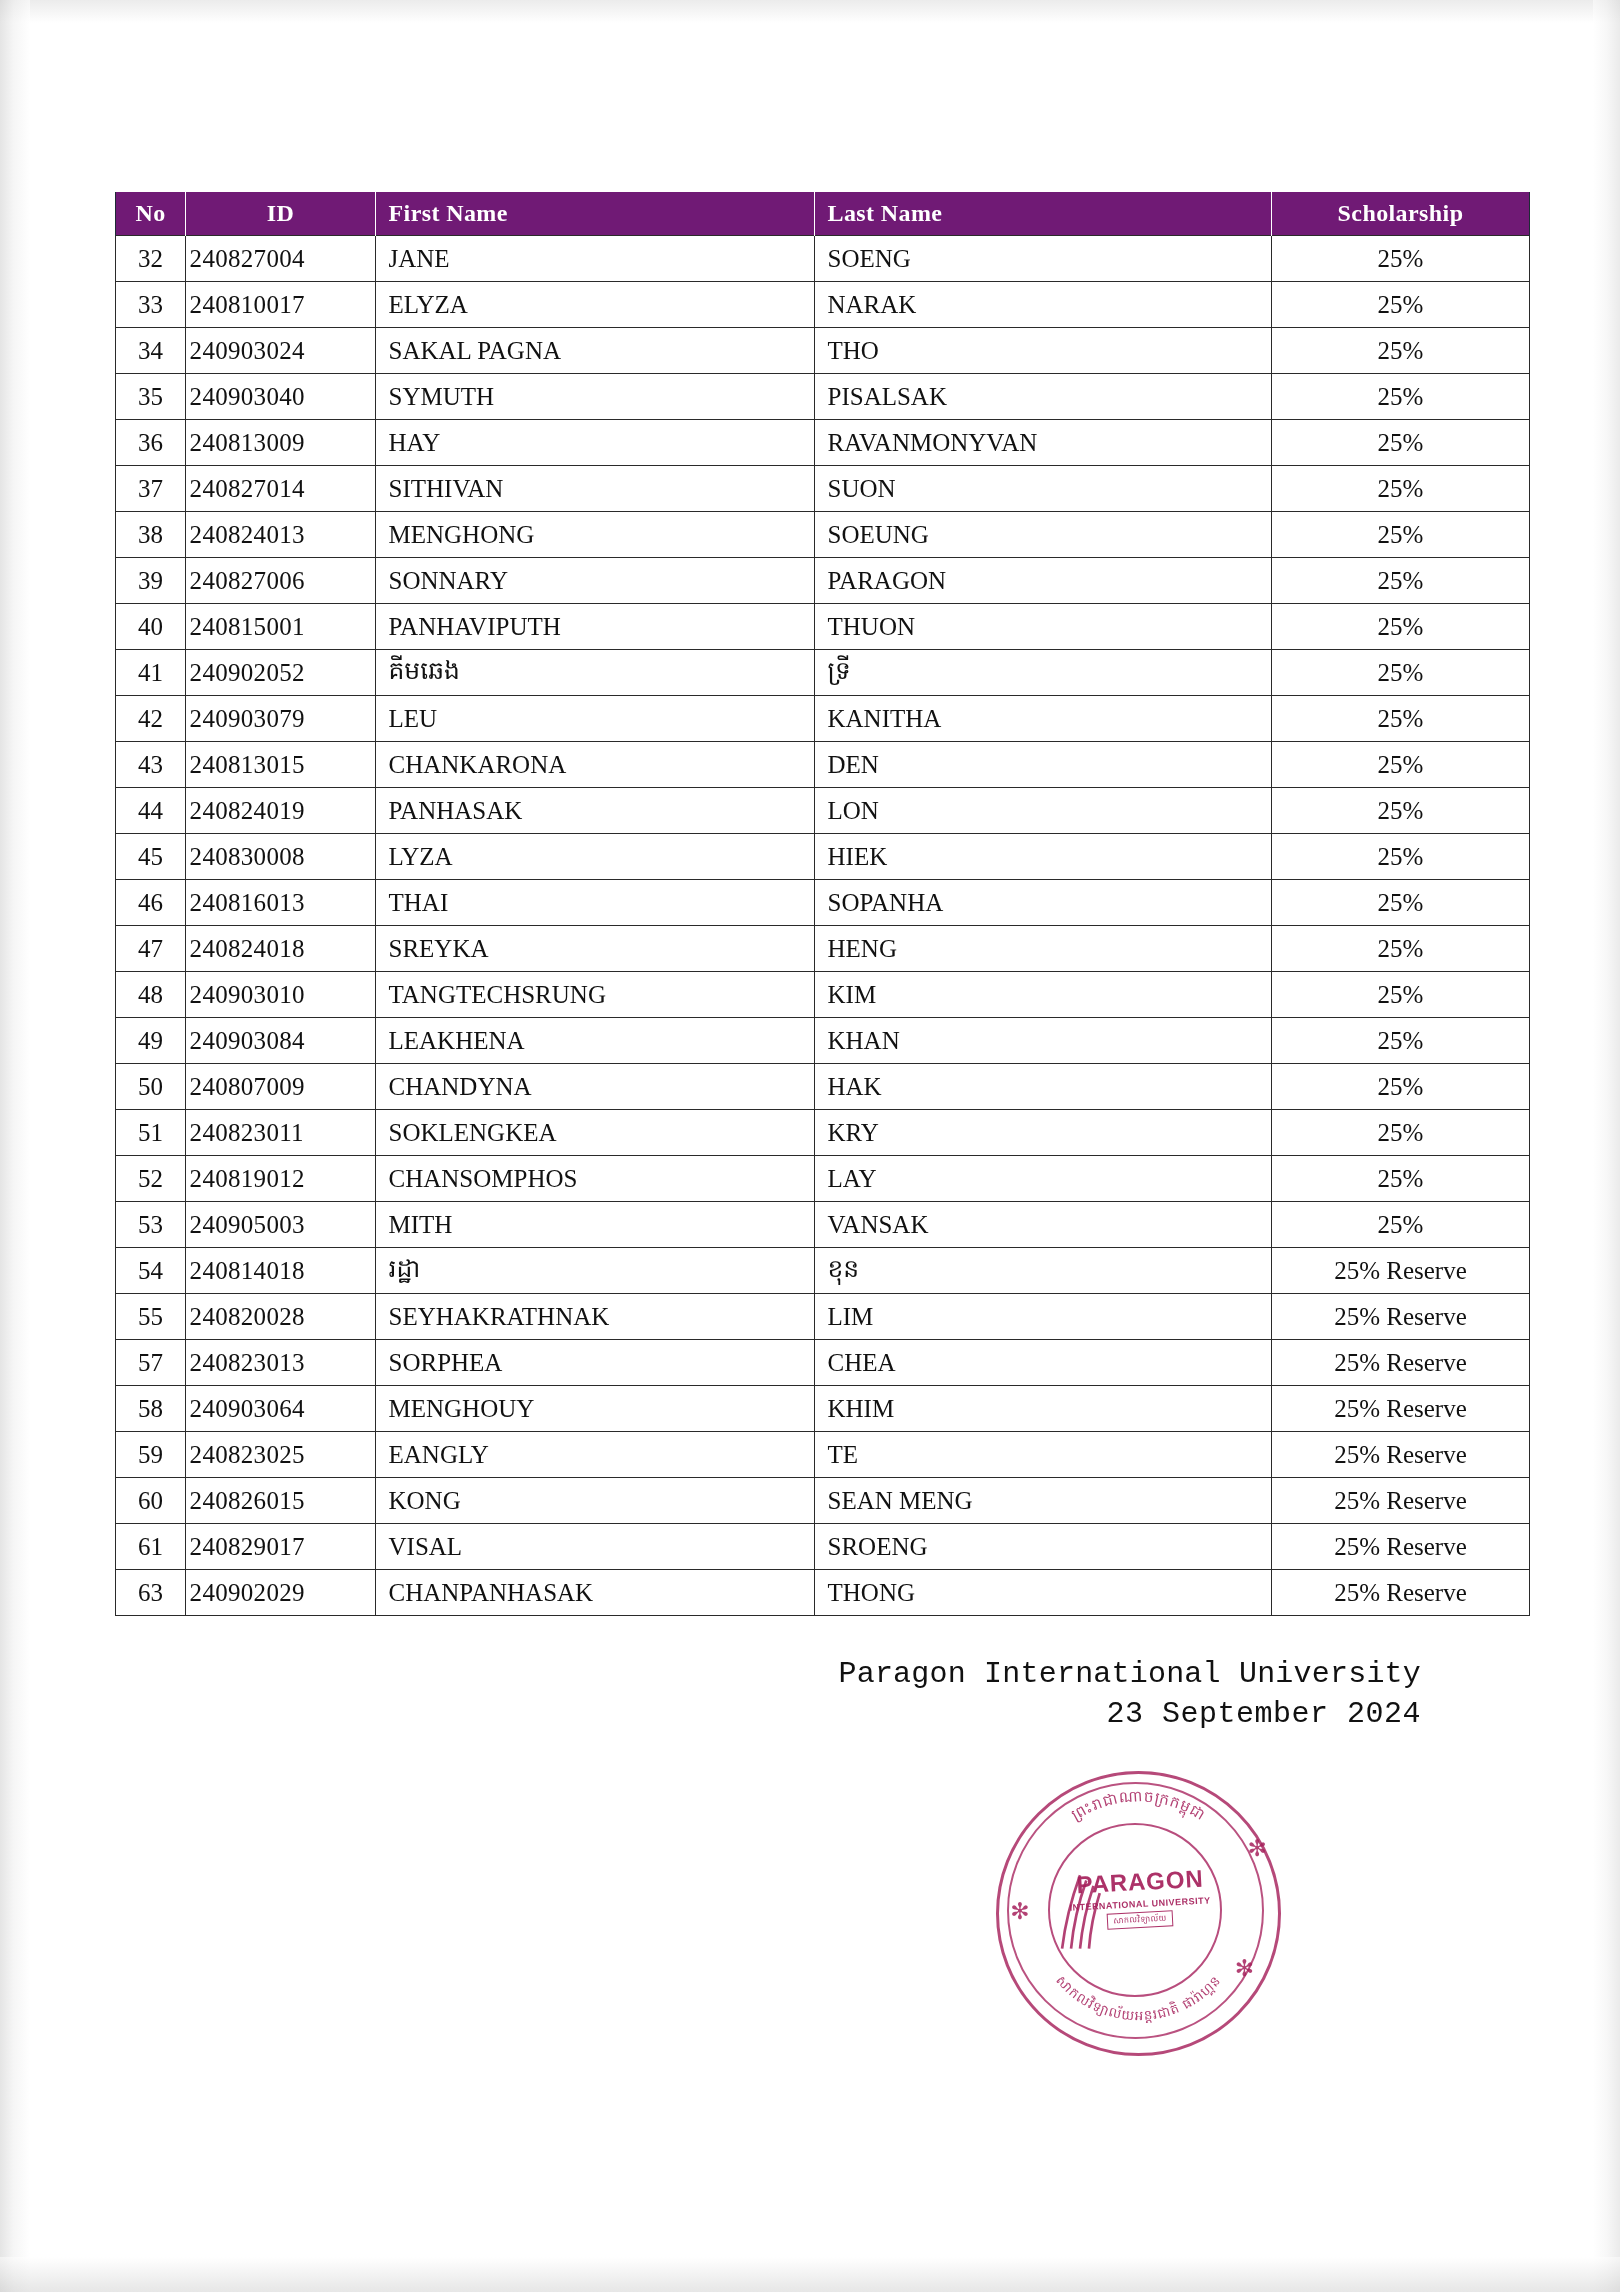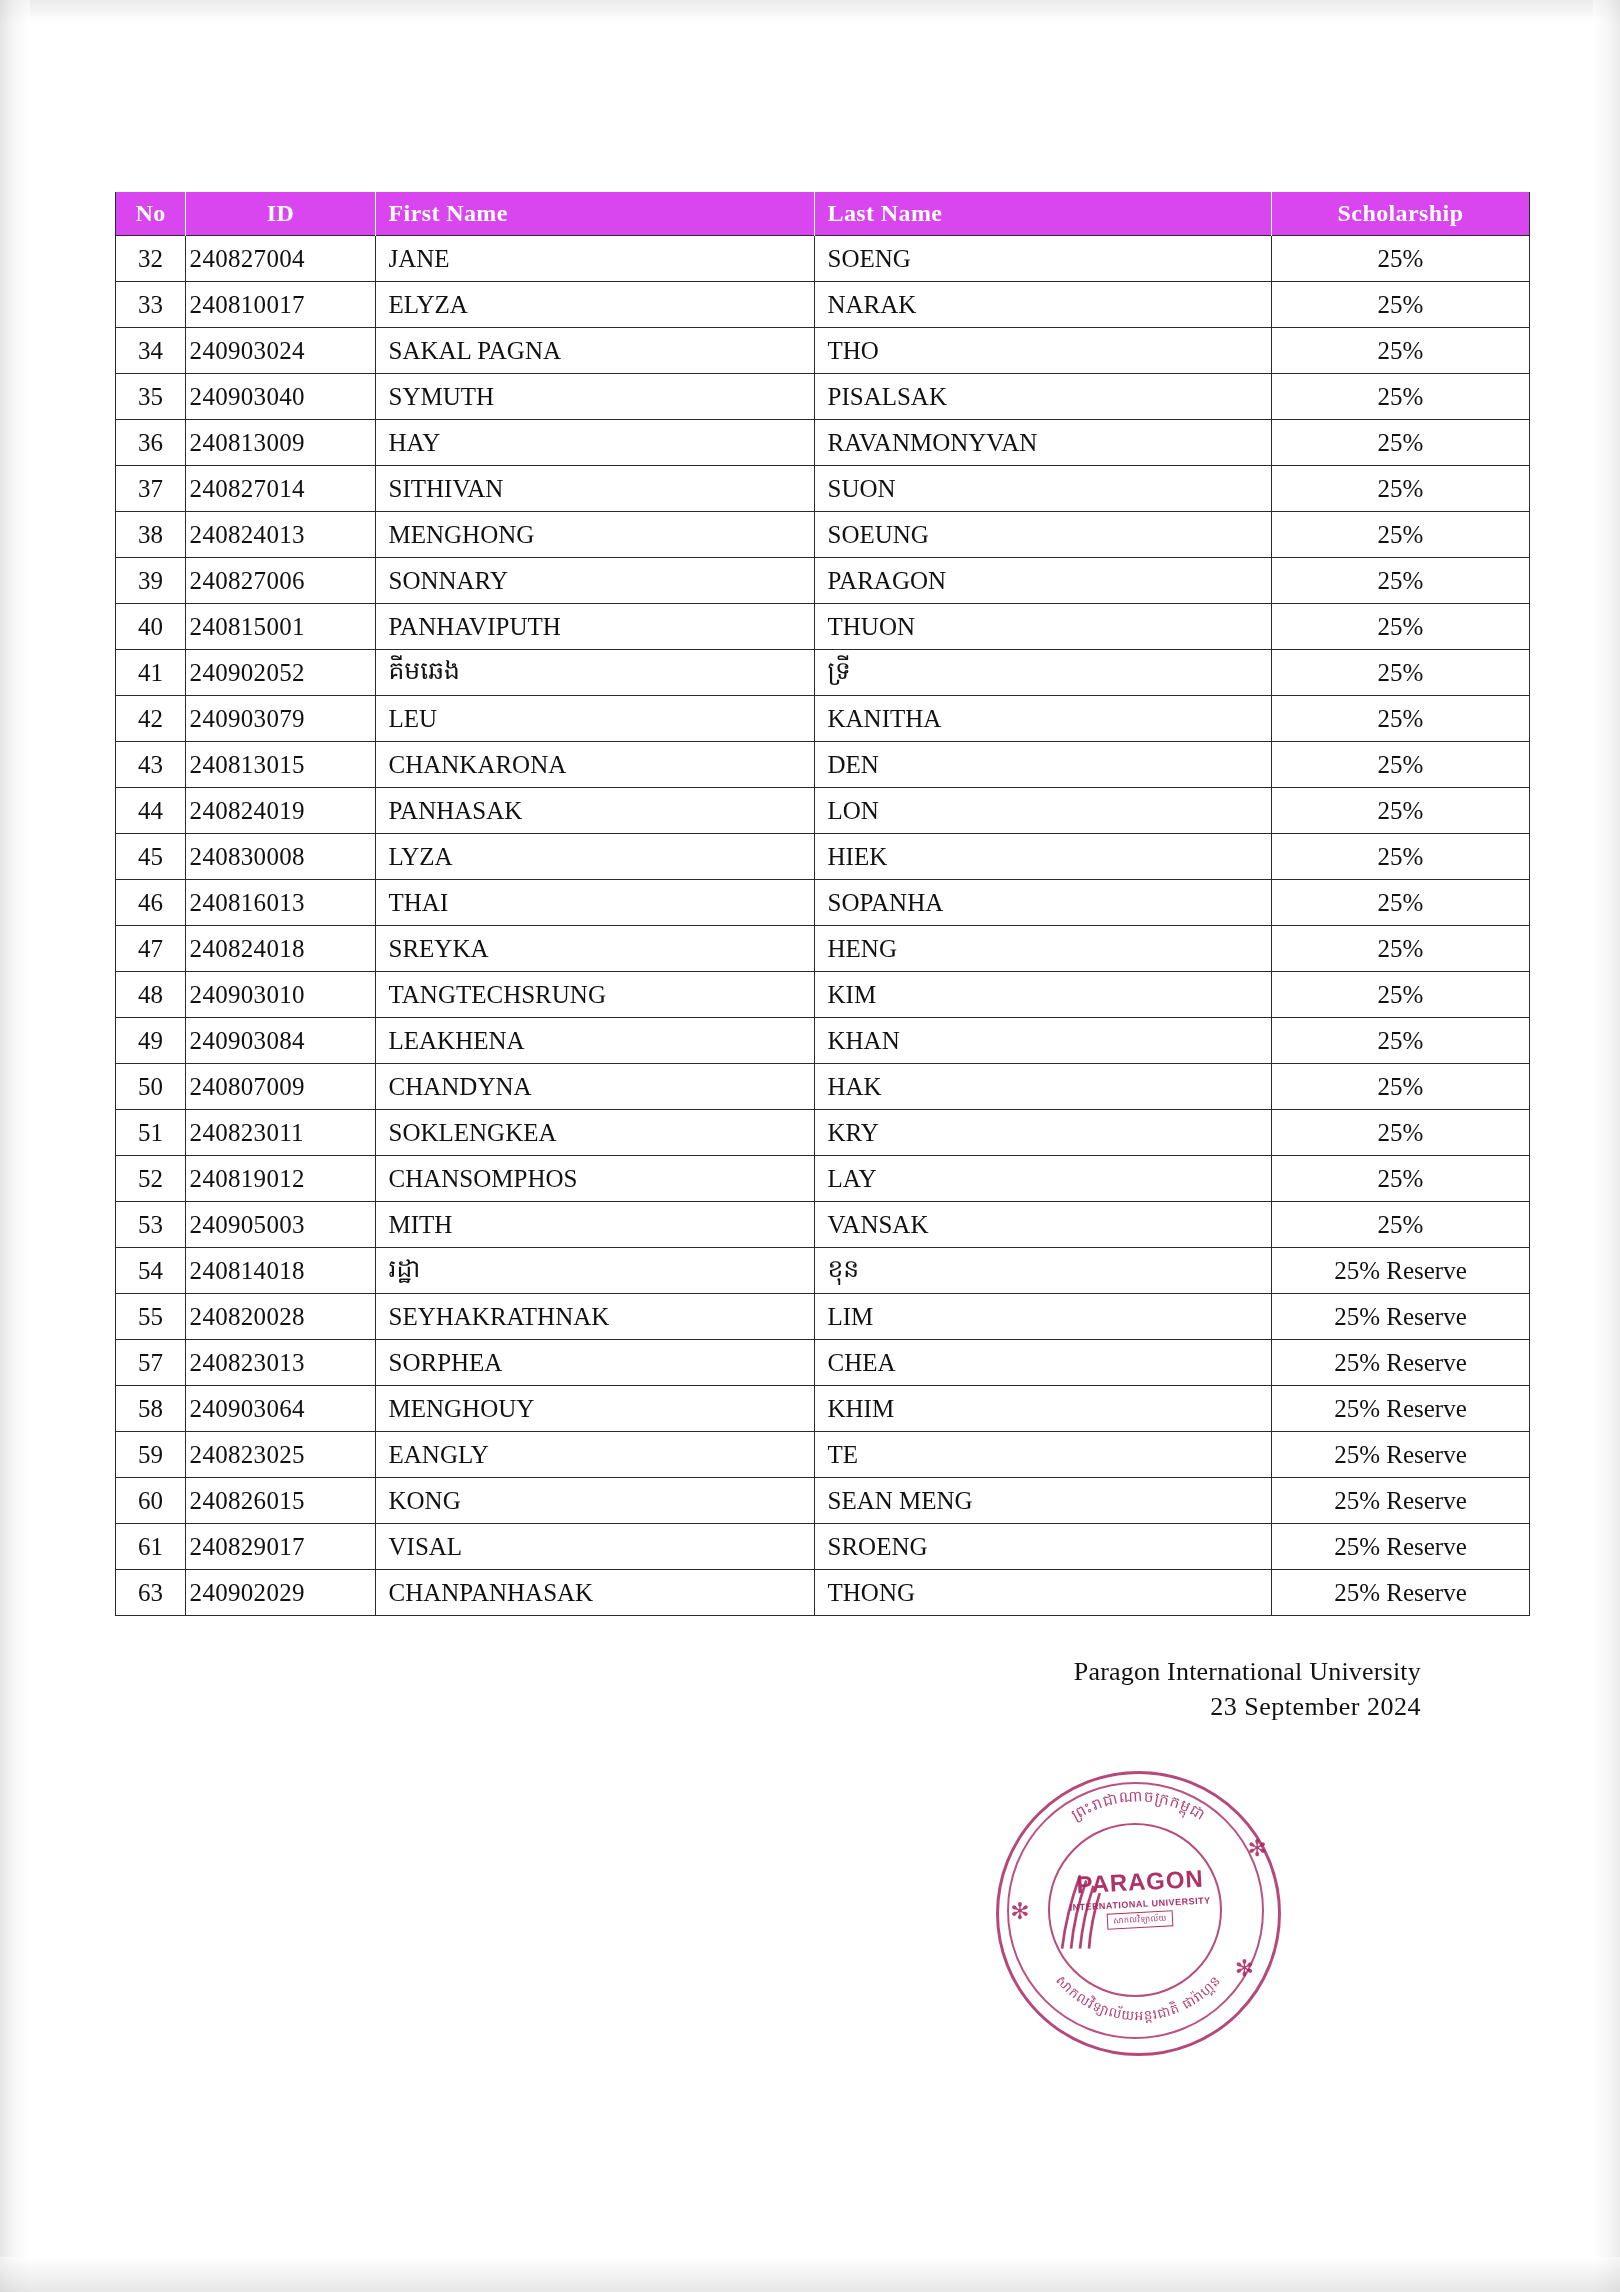--- a/index.html
+++ b/index.html
@@ -62,21 +62,21 @@
     table-layout: fixed;
   }
 
   table.roster col.c-no    { width: 70px;  }
   table.roster col.c-id    { width: 190px; }
   table.roster col.c-first { width: 439px; }
   table.roster col.c-last  { width: 457px; }
   table.roster col.c-sch   { width: 258px; }
 
   table.roster thead th {
-    background: #d946ef;
+    background: #701a75;
     color: #ffffff;
     font-weight: bold;
     font-size: 24px;
     letter-spacing: 0.4px;
     height: 43px;
     border-left: 1.8px solid #1d2b35;
     border-right: 1.8px solid #ffffff;
     padding: 0 12.5px;
     vertical-align: middle;
   }
@@ -114,23 +114,24 @@
   .signature-block {
     position: absolute;
     left: 115px;
     top: 1655px;
     width: 1413px;
     text-align: right;
     padding-right: 107px;
     box-sizing: border-box;
   }
   .sig-line {
-    font-size: 26px;
+    font-size: 30px;
     line-height: 1.33;
     letter-spacing: 0.2px;
+    font-family: Liberation Mono, monospace;
   }
   .sig-line.sig-date { letter-spacing: 0.5px; }
 
   
   .seal-wrap {
     position: absolute;
     left: 996px;
     top: 1771px;
     width: 285px;
     height: 285px;

